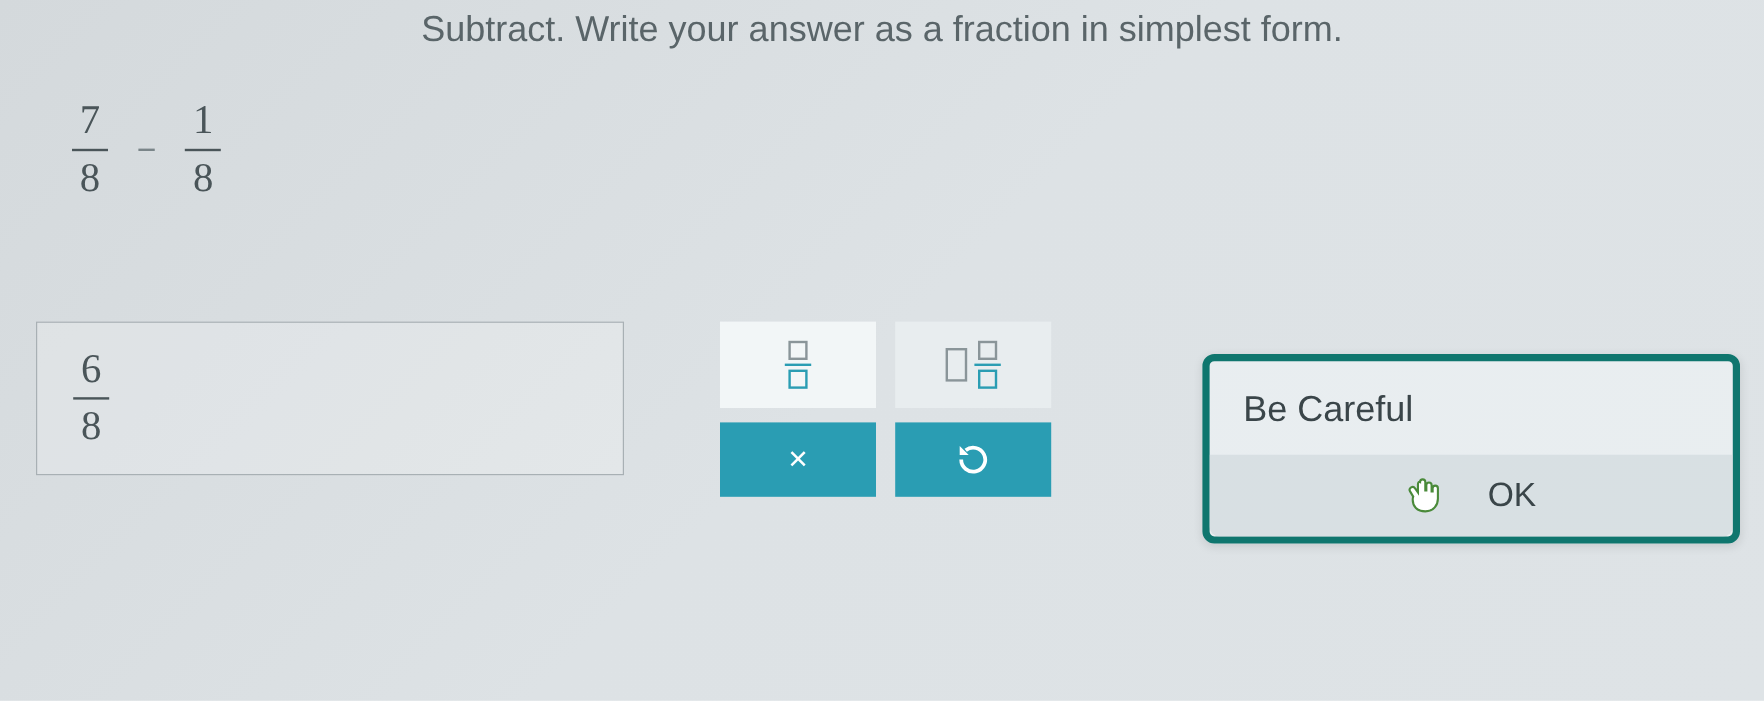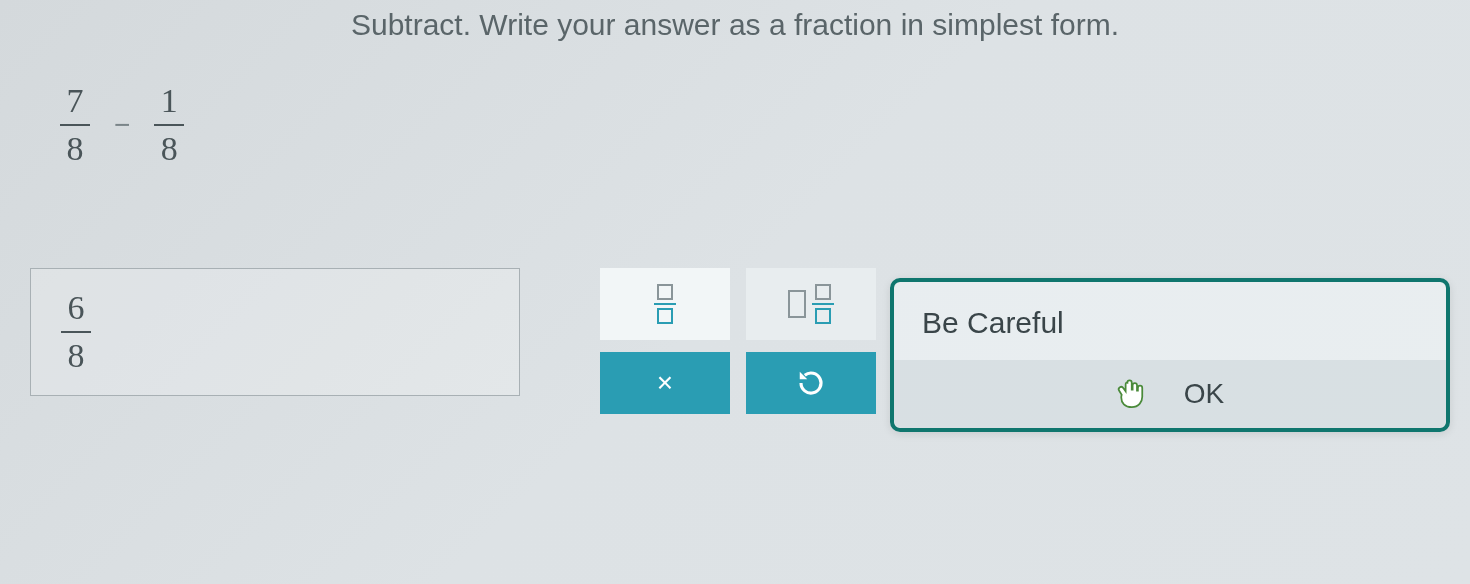--- a/index.html
+++ b/index.html
@@ -117,23 +117,23 @@
       display: flex;
       align-items: center;
       justify-content: center;
       color: #fff;
       font-size: 28px;
       cursor: pointer;
     }
     .feedback-panel {
       position: absolute;
       right: 20px;
-      top: 278px;
-      width: 560px;
-      border: 4px solid #0f766e;
+      top: 295px;
+      width: 448px;
+      border: 6px solid #0f766e;
       border-radius: 10px;
       background: rgba(240,245,247,0.6);
       padding: 24px 28px 14px 28px;
       box-shadow: 0 2px 8px rgba(0,0,0,0.1);
     }
     .feedback-title {
       font-size: 30px;
       color: #3a4549;
       margin-bottom: 20px;
     }

